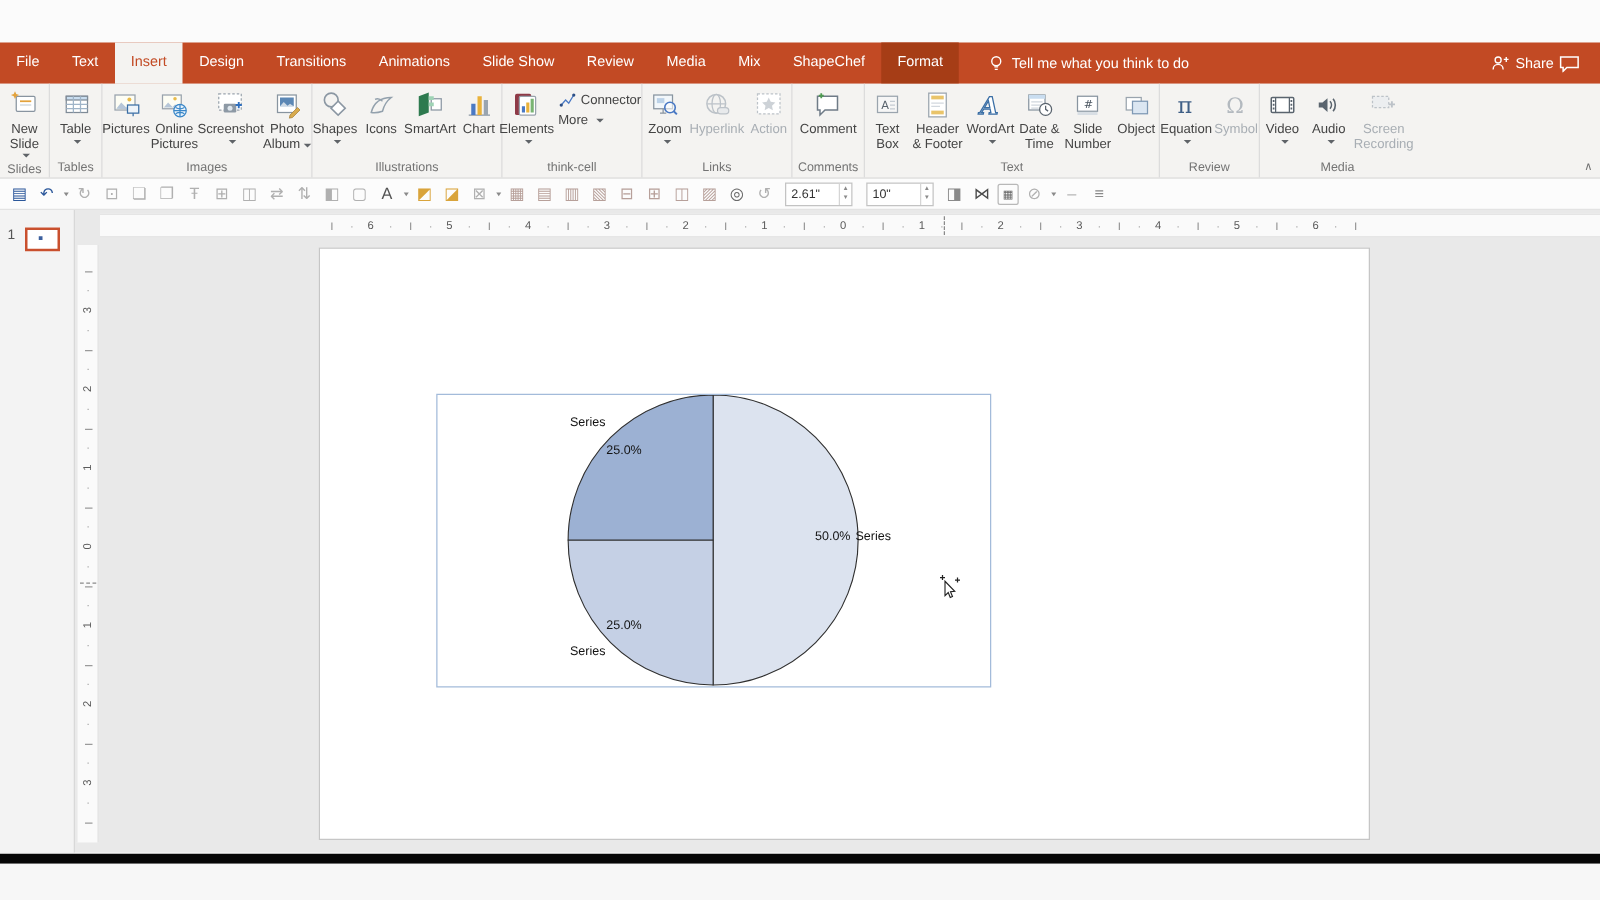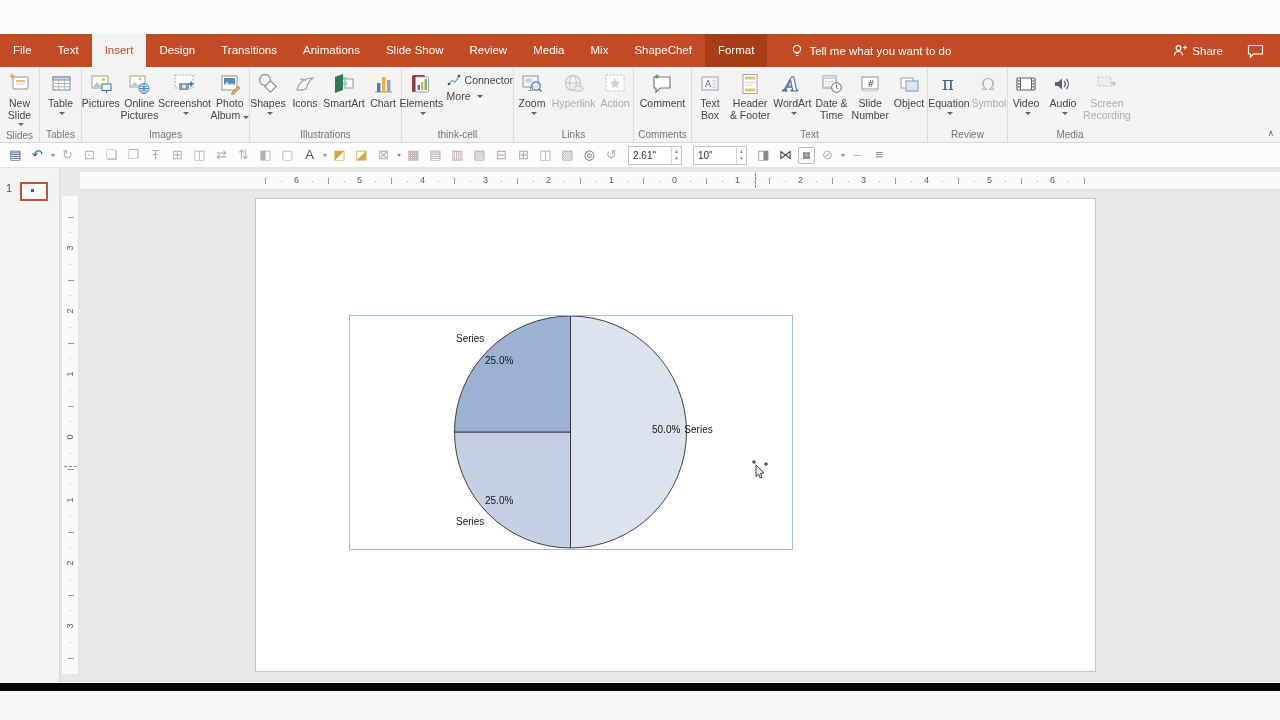--- a/index.html
+++ b/index.html
@@ -6,21 +6,21 @@
   body{width:1280px;height:720px;overflow:hidden;font-family:"Liberation Sans",sans-serif;background:#f7f7f7;}
   .stage{position:absolute;left:0;top:0;width:1280px;height:720px;background:#f7f7f7;}
   
   .titlebar{position:absolute;left:0;top:0;width:1280px;height:34px;background:#fbfbfb;}
   
   .tabbar{position:absolute;left:0;top:34px;width:1280px;height:33px;background:#c24a24;display:flex;align-items:stretch;color:#fff;font-size:11.5px;}
   .tab{padding:0 13px;line-height:33px;cursor:default;white-space:nowrap;}
   .tab.active{background:#f4f3f1;color:#c24a24;}
   .tab.contextual{background:#a63d16;}
   .tellme{display:flex;align-items:center;gap:6px;padding:0 14px;margin-left:10px;}
-  .tab-right{margin-left:auto;display:flex;align-items:center;gap:24px;padding-right:16px;}
+  .tab-right{margin-left:auto;display:flex;align-items:center;gap:4px;padding-right:16px;}
   .share{display:flex;align-items:center;gap:5px;}
   
   .ribbon{position:absolute;left:0;top:67px;width:1280px;height:76px;background:#f4f3f1;border-bottom:1px solid #d8d8d8;display:flex;box-sizing:border-box;}
   .rgroup{position:relative;height:75px;border-right:1px solid #dcdcdc;box-sizing:border-box;display:flex;flex-direction:column;}
   .rbtns{flex:1;display:flex;justify-content:center;align-items:flex-start;gap:1px;padding-top:2px;}
   .rbtn{display:flex;flex-direction:column;align-items:center;padding:1px 3px;min-width:30px;cursor:default;}
   .ric{height:28px;display:flex;align-items:center;justify-content:center;}
   .rlabel{display:flex;flex-direction:column;align-items:center;line-height:11.5px;font-size:10.5px;color:#444;text-align:center;white-space:nowrap;}
   .ddrow{height:7px;display:flex;align-items:center;}
   .dd{display:inline-block;width:0;height:0;border-left:3px solid transparent;border-right:3px solid transparent;border-top:3.5px solid #5f6368;margin-left:3px;}
@@ -85,21 +85,21 @@
         <div class="tab">Media</div>
         <div class="tab">Mix</div>
         <div class="tab">ShapeChef</div>
         <div class="tab contextual">Format</div>
       </div>
     <div class="tellme">
       <svg width="12" height="14" viewBox="0 0 12 14">
           <circle cx="6" cy="5" r="3.6" fill="none" stroke="#fff" stroke-width="1.1"></circle>
           <path d="M4.5 9.5h3M4.8 11.5h2.4" stroke="#fff" stroke-width="1.1"></path>
         </svg>
-      <span>Tell me what you want to do</span>
+      <span>Tell me what you think to do</span>
     </div>
     <div class="tab-right">
       <div class="share">
         <svg width="14" height="13" viewBox="0 0 14 13">
             <circle cx="5.5" cy="4" r="2.4" fill="none" stroke="#fff" stroke-width="1.1"></circle>
             <path d="M1.5 11.5c0-2.4 1.8-4 4-4s4 1.6 4 4" fill="none" stroke="#fff" stroke-width="1.1"></path>
             <path d="M10 3.5h4M12 1.5v4" stroke="#fff" stroke-width="1.1"></path>
           </svg>
         <span>Share</span>
       </div>

